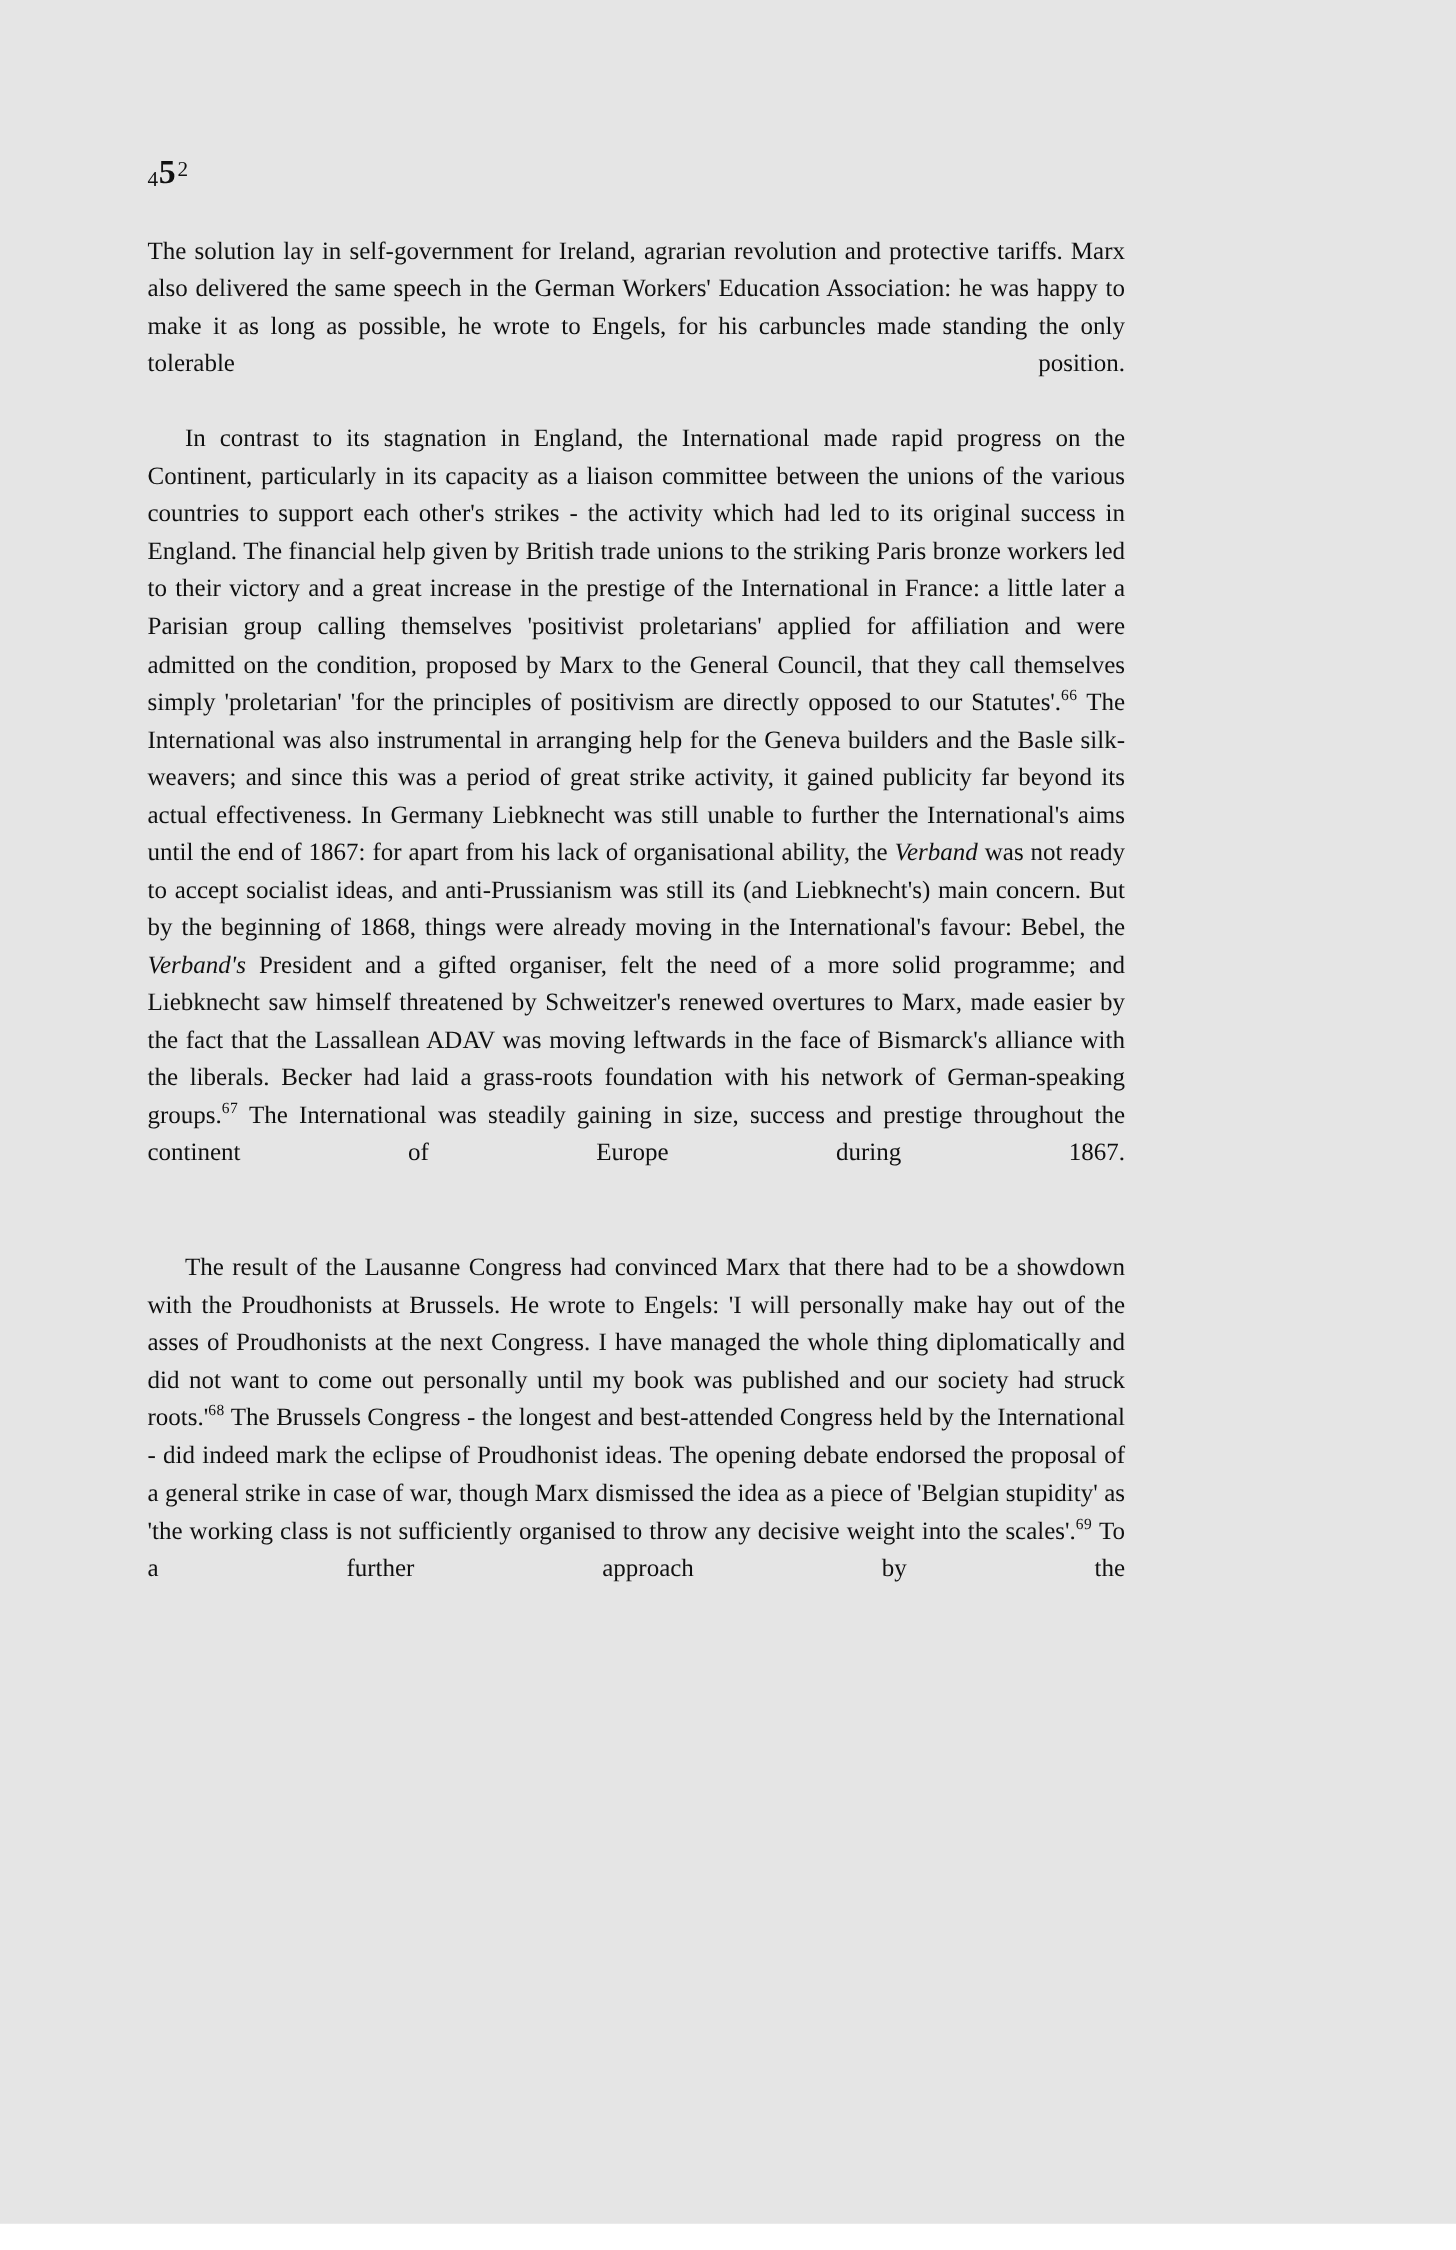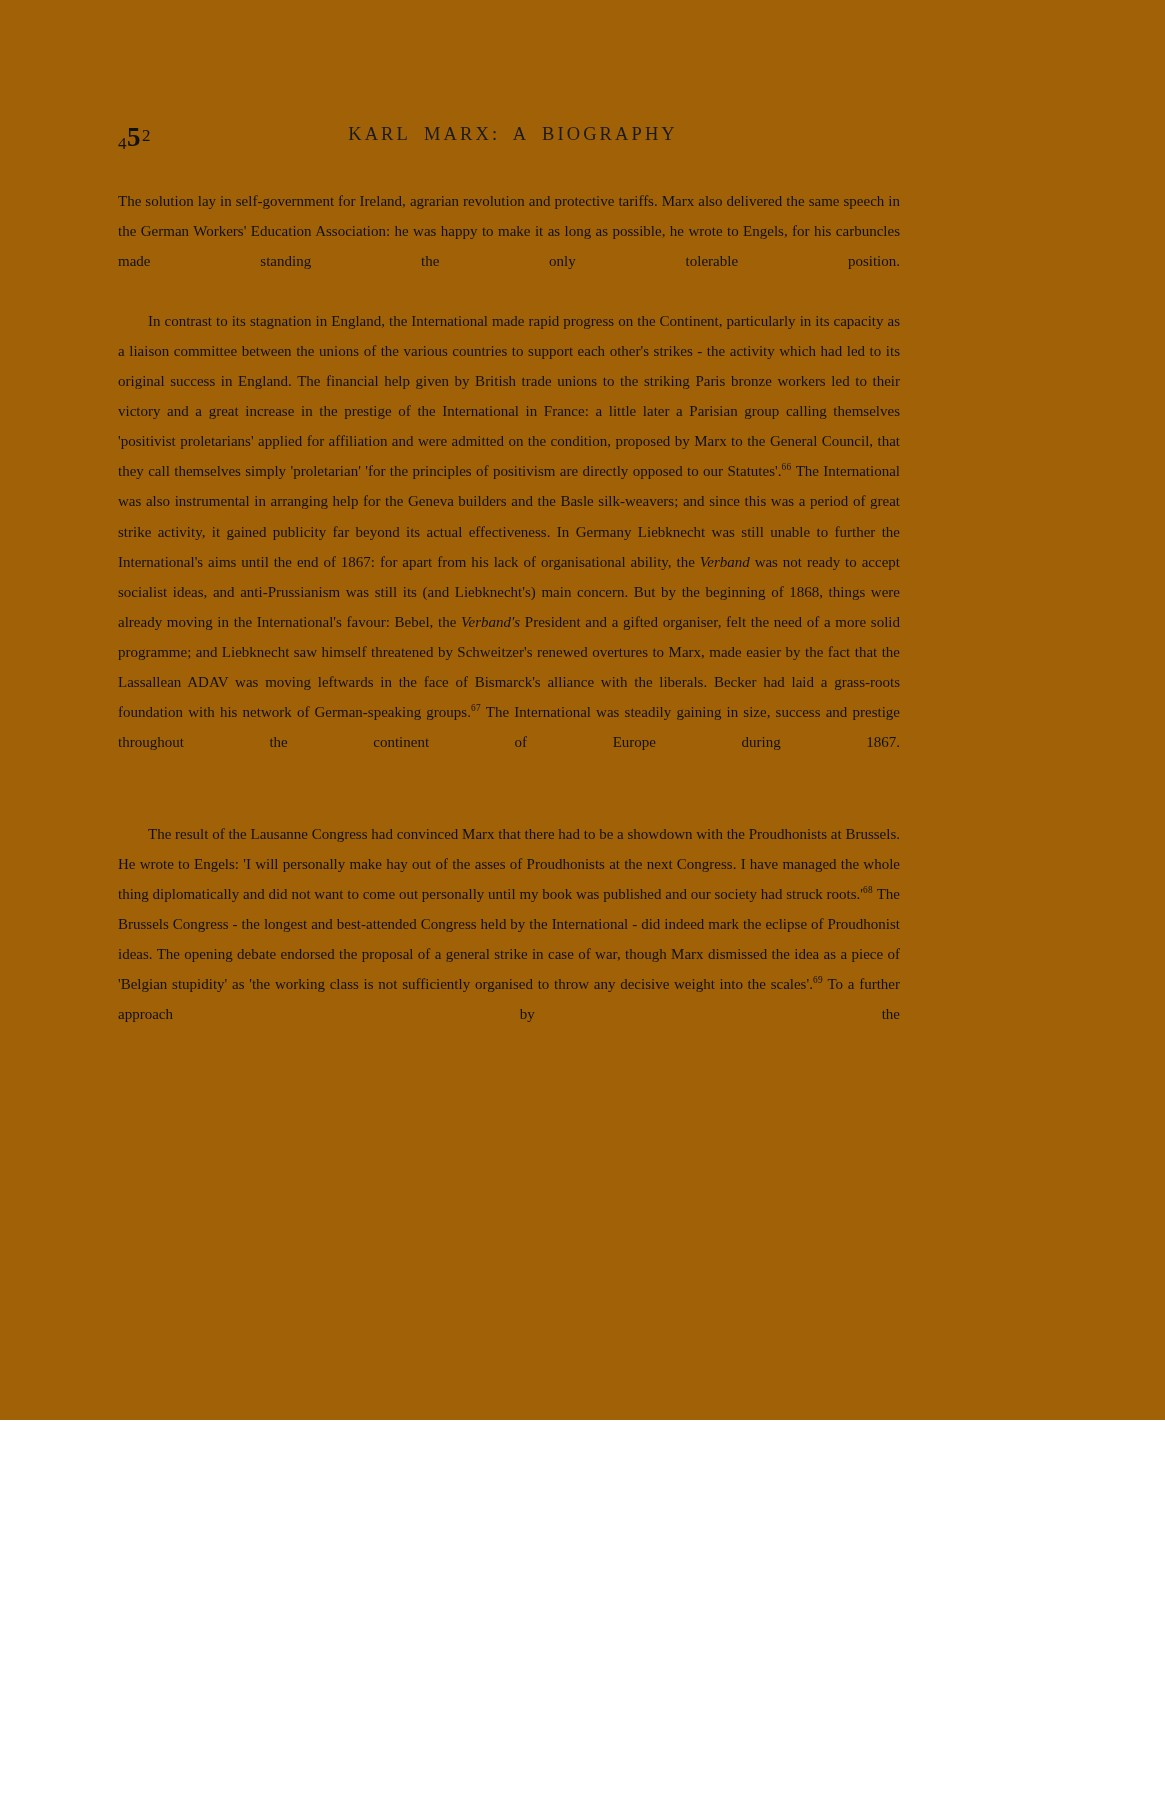--- a/index.html
+++ b/index.html
@@ -10,22 +10,22 @@
   body {
     width: 1165px;
     height: 1800px;
     font-family: "Liberation Serif", "DejaVu Serif", serif;
     color: #111111;
     -webkit-font-smoothing: antialiased;
   }
   .page {
     position: relative;
     width: 1165px;
-    height: 1420px;
-    background: #a16207;
+    height: 1779px;
+    background: #e5e5e5;
     overflow: hidden;
   }
   .header {
     position: absolute;
     left: 118px;
     top: 122px;
     width: 790px;
     height: 34px;
   }
   .folio {
@@ -53,21 +53,21 @@
     white-space: nowrap;
   }
   .body {
     position: absolute;
     left: 118px;
     top: 186px;
     width: 782px;
   }
   p.para {
     margin: 0;
-    font-size: 15px;
+    font-size: 20px;
     line-height: 30.05px;
     text-align: justify;
     text-justify: inter-word;
     color: #101010;
     hyphens: none;
     -webkit-hyphens: none;
   }
   p.para.indent {
     text-indent: 30px;
   }
@@ -91,21 +91,20 @@
 </style>
 </head>
 <body>
 
 <div class="page">
 
   <div class="header">
     <div class="folio">
       <span class="d1">4</span><span class="d2">5</span><span class="d3">2</span>
     </div>
-    <div class="running-head">KARL MARX: A BIOGRAPHY</div>
   </div>
 
   <div class="body">
     <p class="para">The solution lay in self-government for Ireland, agrarian revolution and protective tariffs. Marx also delivered the same speech in the German Workers' Education Association: he was happy to make it as long as possible, he wrote to Engels, for his carbuncles made standing the only tolerable position.</p>
     <p class="para indent">In contrast to its stagnation in England, the International made rapid progress on the Continent, particularly in its capacity as a liaison committee between the unions of the various countries to support each other's strikes - the activity which had led to its original success in England. The financial help given by British trade unions to the striking Paris bronze workers led to their victory and a great increase in the prestige of the International in France: a little later a Parisian group calling themselves 'positivist proletarians' applied for affiliation and were admitted on the condition, proposed by Marx to the General Council, that they call themselves simply 'proletarian' 'for the principles of positivism are directly opposed to our Statutes'.<sup class="fn">66</sup> The International was also instrumental in arranging help for the Geneva builders and the Basle silk-weavers; and since this was a period of great strike activity, it gained publicity far beyond its actual effectiveness. In Germany Liebknecht was still unable to further the International's aims until the end of 1867: for apart from his lack of organisational ability, the <i class="it">Verband</i> was not ready to accept socialist ideas, and anti-Prussianism was still its (and Liebknecht's) main concern. But by the beginning of 1868, things were already moving in the International's favour: Bebel, the <i class="it">Verband's</i> President and a gifted organiser, felt the need of a more solid programme; and Liebknecht saw himself threatened by Schweitzer's renewed overtures to Marx, made easier by the fact that the Lassallean ADAV was moving leftwards in the face of Bismarck's alliance with the liberals. Becker had laid a grass-roots foundation with his network of German-speaking groups.<sup class="fn">67</sup> The International was steadily gaining in size, success and prestige throughout the continent of Europe during 1867.</p>
     <p class="para indent gap">The result of the Lausanne Congress had convinced Marx that there had to be a showdown with the Proudhonists at Brussels. He wrote to Engels: 'I will personally make hay out of the asses of Proudhonists at the next Congress. I have managed the whole thing diplomatically and did not want to come out personally until my book was published and our society had struck roots.'<sup class="fn">68</sup> The Brussels Congress - the longest and best-attended Congress held by the International - did indeed mark the eclipse of Proudhonist ideas. The opening debate endorsed the proposal of a general strike in case of war, though Marx dismissed the idea as a piece of 'Belgian stupidity' as 'the working class is not sufficiently organised to throw any decisive weight into the scales'.<sup class="fn">69</sup> To a further approach by the</p>
   </div>
 
 </div>
 

